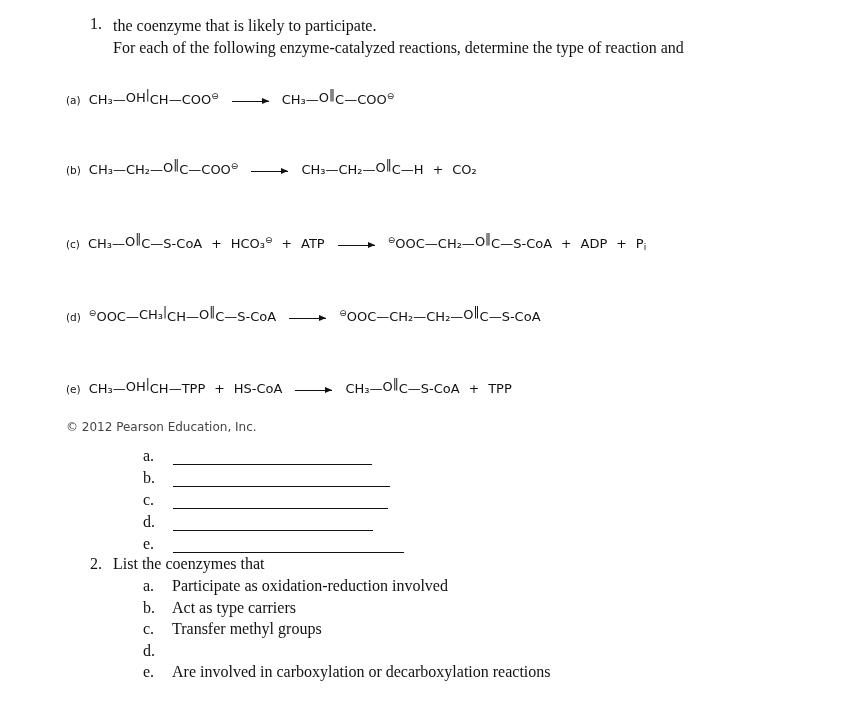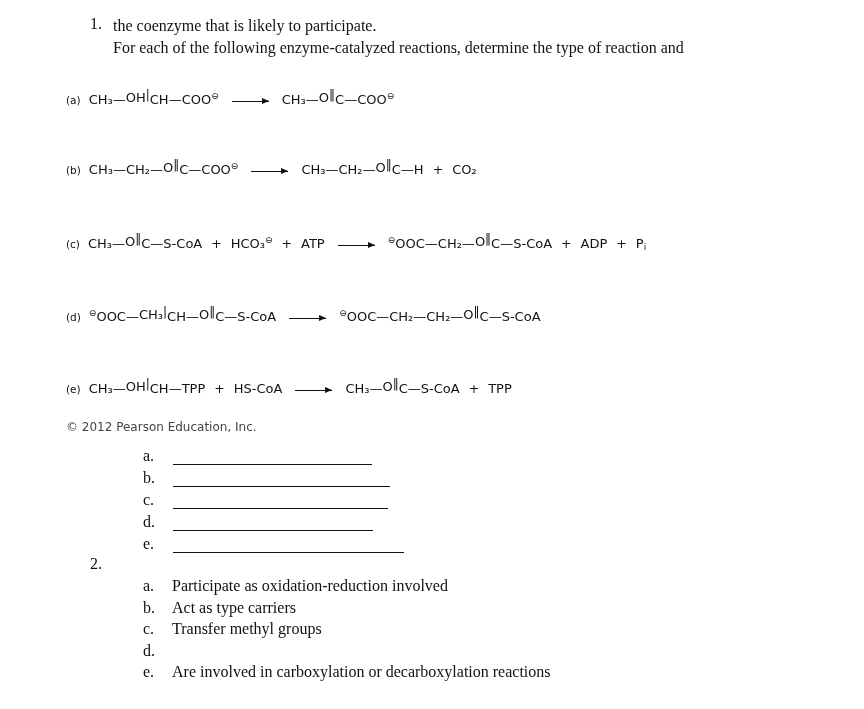--- a/index.html
+++ b/index.html
@@ -198,20 +198,21 @@
     <span class="answer-letter">d.</span>
     <span class="blank" style="width:200px"></span>
   </div>
   <div class="answer-row" style="top:533px">
     <span class="answer-letter">e.</span>
     <span class="blank" style="width:231px"></span>
   </div>
 
   <div class="q2">
     <span class="qnum">2.</span>
+    <span>List the coenzymes that</span>
   </div>
 
   <div class="q2-item" style="top:577px">
     <span class="q2-letter">a.</span>
     <span>Participate as oxidation-reduction involved</span>
   </div>
   <div class="q2-item" style="top:599px">
     <span class="q2-letter">b.</span>
     <span>Act as type carriers</span>
   </div>

